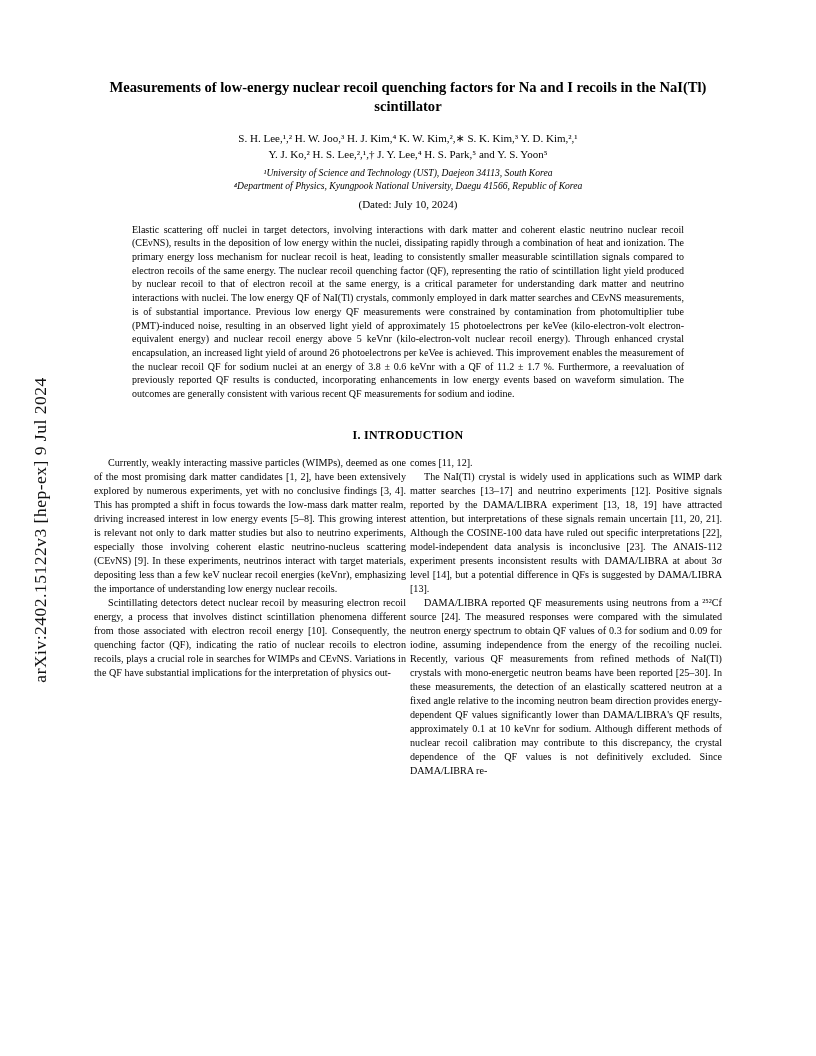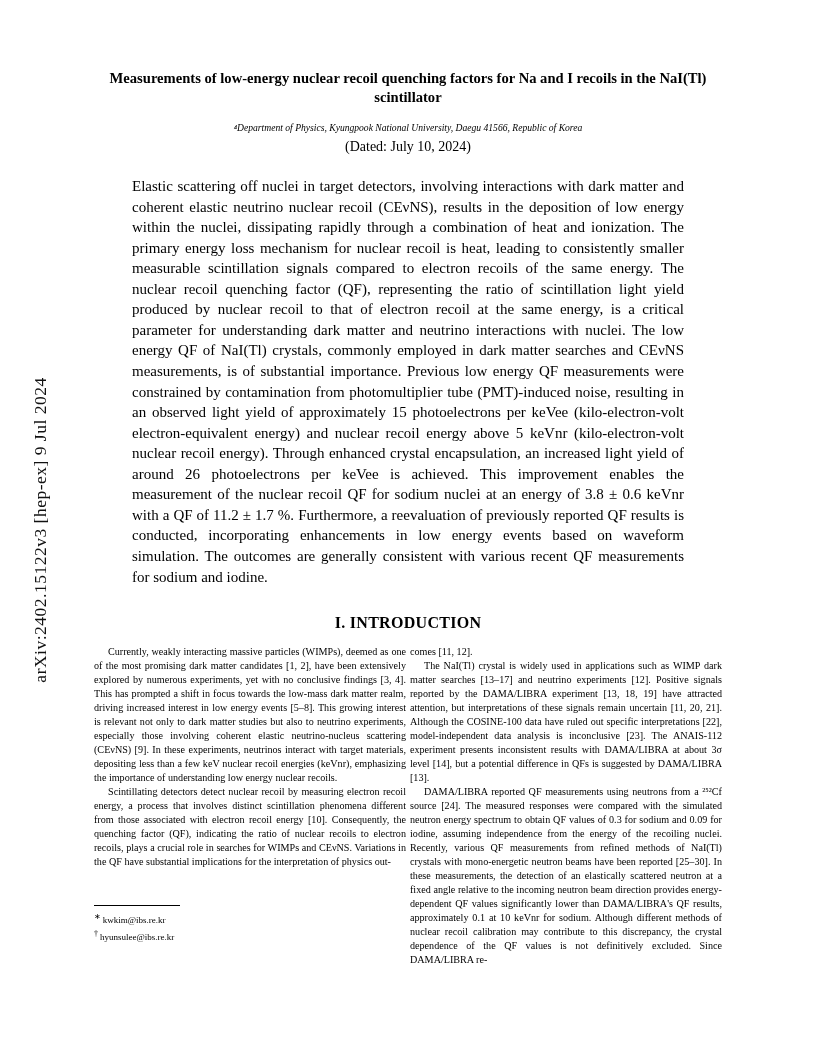--- a/index.html
+++ b/index.html
@@ -20,21 +20,21 @@
     left: 40px;
     top: 530px;
     transform: translate(-50%, -50%) rotate(-90deg);
     white-space: nowrap;
     font-size: 17.5px;
     letter-spacing: 0.5px;
     color: #111111;
   }
   .page {
     position: absolute;
-    top: 7px;
+    top: 16px;
     left: 94px;
     width: 628px;
   }
   .title {
     margin-top: 62px;
     text-align: center;
     font-weight: bold;
     font-size: 14.6px;
     line-height: 1.32;
     padding: 0 10px;
@@ -48,33 +48,33 @@
   .affiliations {
     margin-top: 3px;
     text-align: center;
     font-style: italic;
     font-size: 9.6px;
     line-height: 1.42;
   }
   .dateline {
     margin-top: 5px;
     text-align: center;
-    font-size: 14px;
+    font-size: 11px;
   }
   .abstract {
-    margin: 21px 38px 0 38px;
+    margin: 13px 38px 0 38px;
     text-align: justify;
-    font-size: 15px;
+    font-size: 10px;
     line-height: 1.37;
   }
   .section-heading {
     margin-top: 27px;
     text-align: center;
     font-weight: bold;
-    font-size: 16px;
+    font-size: 12px;
     letter-spacing: 0.3px;
   }
   .columns {
     display: flex;
     gap: 4px;
     margin-top: 13px;
   }
   .col {
     flex: 1 1 0;
     min-width: 0;
@@ -118,47 +118,41 @@
 </head>
 <body>
 
 <div class="arxiv-banner">arXiv:2402.15122v3  [hep-ex]  9 Jul 2024</div>
 
 <div class="page">
 
   <div class="title">Measurements of low-energy nuclear recoil quenching factors for Na and I recoils in the NaI(Tl) scintillator</div>
 
   <div class="authors">
+    <div>S. H. Lee,¹,² H. W. Joo,³ H. J. Kim,⁴ K. W. Kim,²,∗ S. K. Kim,³ Y. D. Kim,²,¹</div>
+    <div>Y. J. Ko,² H. S. Lee,²,¹,† J. Y. Lee,⁴ H. S. Park,⁵ and Y. S. Yoon⁵</div>
   </div>
 
   <div class="affiliations">
+    <div>¹University of Science and Technology (UST), Daejeon 34113, South Korea</div>
     <div>⁴Department of Physics, Kyungpook National University, Daegu 41566, Republic of Korea</div>
   </div>
 
   <div class="dateline">(Dated: July 10, 2024)</div>
 
   <div class="abstract">Elastic scattering off nuclei in target detectors, involving interactions with dark matter and coherent elastic neutrino nuclear recoil (CEνNS), results in the deposition of low energy within the nuclei, dissipating rapidly through a combination of heat and ionization. The primary energy loss mechanism for nuclear recoil is heat, leading to consistently smaller measurable scintillation signals compared to electron recoils of the same energy. The nuclear recoil quenching factor (QF), representing the ratio of scintillation light yield produced by nuclear recoil to that of electron recoil at the same energy, is a critical parameter for understanding dark matter and neutrino interactions with nuclei. The low energy QF of NaI(Tl) crystals, commonly employed in dark matter searches and CEνNS measurements, is of substantial importance. Previous low energy QF measurements were constrained by contamination from photomultiplier tube (PMT)-induced noise, resulting in an observed light yield of approximately 15 photoelectrons per keVee (kilo-electron-volt electron-equivalent energy) and nuclear recoil energy above 5 keVnr (kilo-electron-volt nuclear recoil energy). Through enhanced crystal encapsulation, an increased light yield of around 26 photoelectrons per keVee is achieved. This improvement enables the measurement of the nuclear recoil QF for sodium nuclei at an energy of 3.8 ± 0.6 keVnr with a QF of 11.2 ± 1.7 %. Furthermore, a reevaluation of previously reported QF results is conducted, incorporating enhancements in low energy events based on waveform simulation. The outcomes are generally consistent with various recent QF measurements for sodium and iodine.</div>
 
   <div class="section-heading">I.   INTRODUCTION</div>
 
   <div class="columns">
 
     <div class="col">
       <p>Currently, weakly interacting massive particles (WIMPs), deemed as one of the most promising dark matter candidates [1, 2], have been extensively explored by numerous experiments, yet with no conclusive findings [3, 4]. This has prompted a shift in focus towards the low-mass dark matter realm, driving increased interest in low energy events [5–8]. This growing interest is relevant not only to dark matter studies but also to neutrino experiments, especially those involving coherent elastic neutrino-nucleus scattering (CEνNS) [9]. In these experiments, neutrinos interact with target materials, depositing less than a few keV nuclear recoil energies (keVnr), emphasizing the importance of understanding low energy nuclear recoils.</p>
       <p>Scintillating detectors detect nuclear recoil by measuring electron recoil energy, a process that involves distinct scintillation phenomena different from those associated with electron recoil energy [10]. Consequently, the quenching factor (QF), indicating the ratio of nuclear recoils to electron recoils, plays a crucial role in searches for WIMPs and CEνNS. Variations in the QF have substantial implications for the interpretation of physics out-</p>
 
-      <div class="footnotes">
-        <hr class="fn-rule">
-        <div class="footnote">
-          <span class="fn-marker">∗</span><span class="fn-email">kwkim@ibs.re.kr</span>
-        </div>
-        <div class="footnote">
-          <span class="fn-marker">†</span><span class="fn-email">hyunsulee@ibs.re.kr</span>
-        </div>
-      </div>
     </div>
 
     <div class="col">
       <p class="noindent">comes [11, 12].</p>
       <p>The NaI(Tl) crystal is widely used in applications such as WIMP dark matter searches [13–17] and neutrino experiments [12]. Positive signals reported by the DAMA/LIBRA experiment [13, 18, 19] have attracted attention, but interpretations of these signals remain uncertain [11, 20, 21]. Although the COSINE-100 data have ruled out specific interpretations [22], model-independent data analysis is inconclusive [23]. The ANAIS-112 experiment presents inconsistent results with DAMA/LIBRA at about 3σ level [14], but a potential difference in QFs is suggested by DAMA/LIBRA [13].</p>
       <p>DAMA/LIBRA reported QF measurements using neutrons from a ²⁵²Cf source [24]. The measured responses were compared with the simulated neutron energy spectrum to obtain QF values of 0.3 for sodium and 0.09 for iodine, assuming independence from the energy of the recoiling nuclei. Recently, various QF measurements from refined methods of NaI(Tl) crystals with mono-energetic neutron beams have been reported [25–30]. In these measurements, the detection of an elastically scattered neutron at a fixed angle relative to the incoming neutron beam direction provides energy-dependent QF values significantly lower than DAMA/LIBRA's QF results, approximately 0.1 at 10 keVnr for sodium. Although different methods of nuclear recoil calibration may contribute to this discrepancy, the crystal dependence of the QF values is not definitively excluded. Since DAMA/LIBRA re-</p>
     </div>
 
   </div>
 

